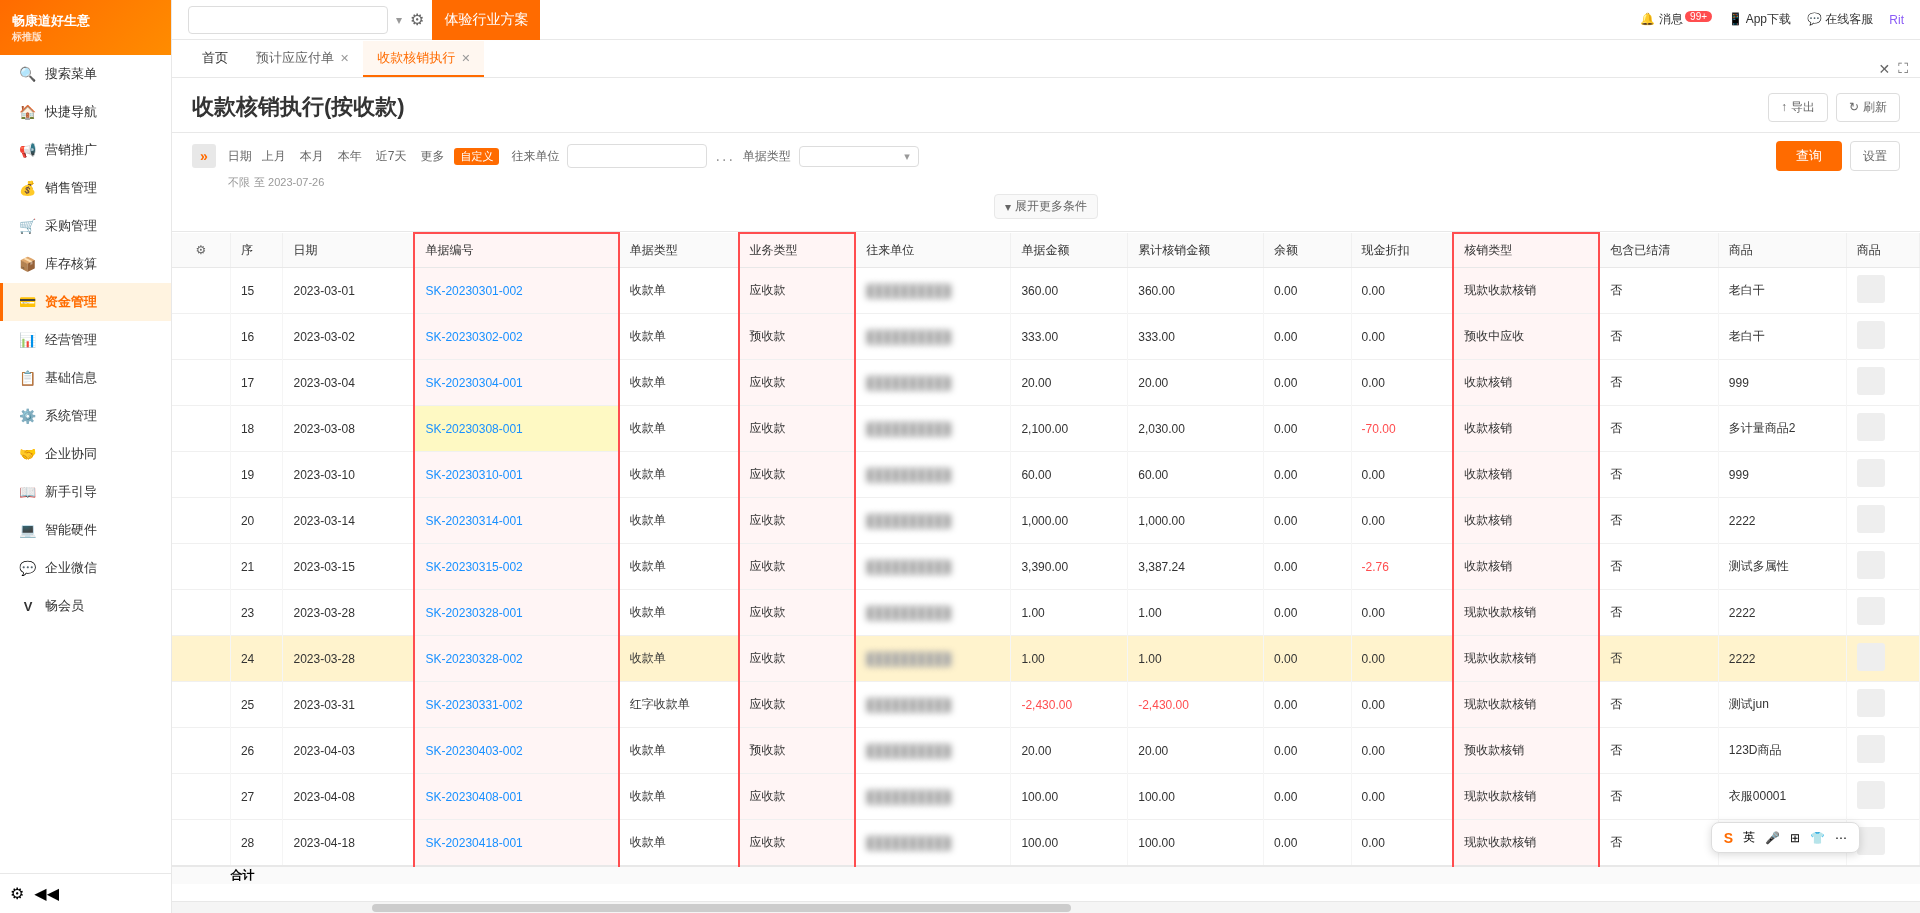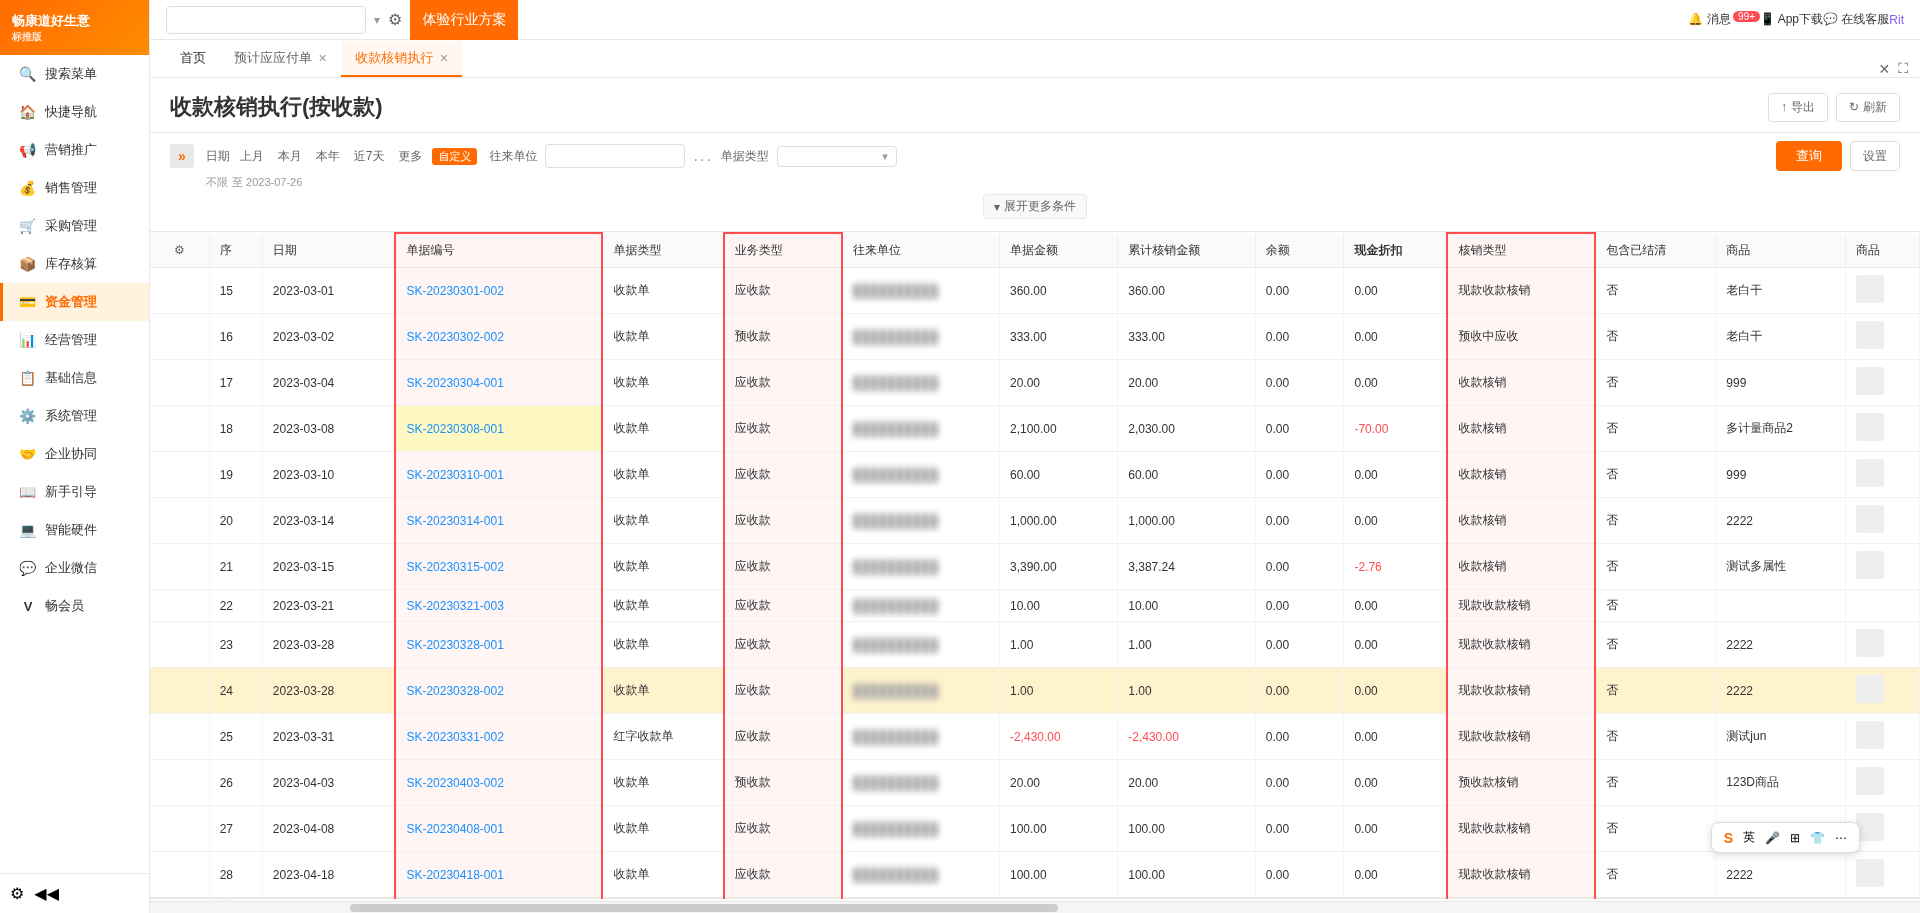--- a/index.html
+++ b/index.html
@@ -1,34 +1,34 @@
 <!DOCTYPE html>
 <html><head>
   <meta charset="utf-8">
   <style>
     * { box-sizing: border-box; margin: 0; padding: 0; }
     body { font-family: 'Microsoft YaHei', Arial, sans-serif; font-size: 12px; background: #f5f5f5; display: flex; height: 913px; overflow: hidden; }
 
     
-    .sidebar { width: 150px; background: #fff; border-right: 1px solid #e8e8e8; display: flex; flex-direction: column; flex-shrink: 0; }
+    .sidebar { width: 172px; background: #fff; border-right: 1px solid #e8e8e8; display: flex; flex-direction: column; flex-shrink: 0; }
     .sidebar-logo { padding: 10px 12px; background: linear-gradient(135deg, #ff6b00, #ff8c00); color: white; font-size: 13px; font-weight: bold; display: flex; align-items: center; gap: 6px; height: 55px; }
     .sidebar-logo-sub { font-size: 10px; color: rgba(255,255,255,0.8); }
     .sidebar-item { display: flex; align-items: center; gap: 8px; padding: 10px 16px; cursor: pointer; color: #333; font-size: 13px; border-left: 3px solid transparent; }
     .sidebar-item.active { background: #fff3e0; color: #ff6b00; border-left-color: #ff6b00; font-weight: bold; }
     .sidebar-icon { font-size: 14px; width: 18px; text-align: center; }
     .sidebar-footer { margin-top: auto; padding: 10px; display: flex; align-items: center; gap: 10px; border-top: 1px solid #e8e8e8; }
 
     
     .main { flex: 1; display: flex; flex-direction: column; overflow: hidden; }
 
     
     .topbar { height: 40px; background: #fff; border-bottom: 1px solid #e8e8e8; display: flex; align-items: center; padding: 0 16px; gap: 8px; flex-shrink: 0; }
     .topbar-input { flex: 1; max-width: 200px; height: 28px; border: 1px solid #ddd; border-radius: 4px; padding: 0 8px; font-size: 12px; color: #999; }
     .topbar-btn-orange { background: #ff6b00; color: white; border: none; border-radius: 4px; padding: 16px 12px; font-size: 14px; cursor: pointer; }
-    .topbar-right { margin-left: auto; display: flex; align-items: center; font-size: 12px; color: #333; }
+    .topbar-right { margin-left: auto; display: flex; align-items: center; gap: 16px; font-size: 12px; color: #333; }
     .badge { background: #ff4d4f; color: white; border-radius: 10px; padding: 0 5px; font-size: 10px; vertical-align: top; margin-left: 2px; }
 
     
     .tabbar { height: 38px; background: #fff; border-bottom: 1px solid #e8e8e8; display: flex; align-items: flex-end; padding-left: 16px; flex-shrink: 0; }
     .tab { padding: 8px 14px; font-size: 13px; color: #666; cursor: pointer; border-bottom: 2px solid transparent; display: flex; align-items: center; gap: 6px; }
     .tab.active { color: #ff6b00; border-bottom-color: #ff6b00; background: #fff7f0; }
     .tab-close { font-size: 11px; color: #999; cursor: pointer; }
     .tab-home { color: #333; font-weight: 500; }
 
     
@@ -248,21 +248,21 @@
           <th class="gear-col" style="width:40px;">⚙</th>
           <th style="width:36px;">序</th>
           <th style="width:90px;">日期</th>
           <th style="width:140px;border-left:2px solid #ff4d4f;border-right:2px solid #ff4d4f;border-top:2px solid #ff4d4f;background:#fff5f5;">单据编号</th>
           <th style="width:80px;">单据类型</th>
           <th style="width:80px;border-left:2px solid #ff4d4f;border-right:2px solid #ff4d4f;border-top:2px solid #ff4d4f;background:#fff5f5;">业务类型</th>
           <th style="width:100px;">往来单位</th>
           <th style="width:80px;">单据金额</th>
           <th style="width:90px;">累计核销金额</th>
           <th style="width:60px;">余额</th>
-          <th style="width:70px;font-weight:bold;">现金折扣</th>
+          <th style="width:70px;">现金折扣</th>
           <th style="width:100px;border-left:2px solid #ff4d4f;border-right:2px solid #ff4d4f;border-top:2px solid #ff4d4f;background:#fff5f5;">核销类型</th>
           <th style="width:70px;">包含已结清</th>
           <th style="width:80px;">商品</th>
           <th style="width:50px;">商品</th>
         </tr>
       </thead>
       <tbody id="table-body">
       <tr>
     <td class="gear-col" style="width:40px;"></td>
     <td>15</td>
@@ -377,37 +377,20 @@
     <td class="">3,387.24</td>
     <td>0.00</td>
     <td class="negative">-2.76</td>
     <td style="border-left:2px solid #ff4d4f;border-right:2px solid #ff4d4f;background:#fff5f5;">收款核销</td>
     <td>否</td>
     <td>测试多属性</td>
     <td><span class="img-thumb"></span></td>
   </tr>
           <tr>
     <td class="gear-col" style="width:40px;"></td>
-    <td>22</td>
-    <td>2023-03-21</td>
-    <td style="border-left:2px solid #ff4d4f;border-right:2px solid #ff4d4f;background:#fff5f5;"><a class="link-cell" href="#">SK-20230321-003</a></td>
-    <td>收款单</td>
-    <td style="border-left:2px solid #ff4d4f;border-right:2px solid #ff4d4f;background:#fff5f5;">应收款</td>
-    <td><span class="blurred">██████████</span></td>
-    <td class="">10.00</td>
-    <td class="">10.00</td>
-    <td>0.00</td>
-    <td class="">0.00</td>
-    <td style="border-left:2px solid #ff4d4f;border-right:2px solid #ff4d4f;background:#fff5f5;">现款收款核销</td>
-    <td>否</td>
-    <td></td>
-    <td></td>
-  </tr>
-          <tr>
-    <td class="gear-col" style="width:40px;"></td>
     <td>23</td>
     <td>2023-03-28</td>
     <td style="border-left:2px solid #ff4d4f;border-right:2px solid #ff4d4f;background:#fff5f5;"><a class="link-cell" href="#">SK-20230328-001</a></td>
     <td>收款单</td>
     <td style="border-left:2px solid #ff4d4f;border-right:2px solid #ff4d4f;background:#fff5f5;">应收款</td>
     <td><span class="blurred">██████████</span></td>
     <td class="">1.00</td>
     <td class="">1.00</td>
     <td>0.00</td>
     <td class="">0.00</td>

